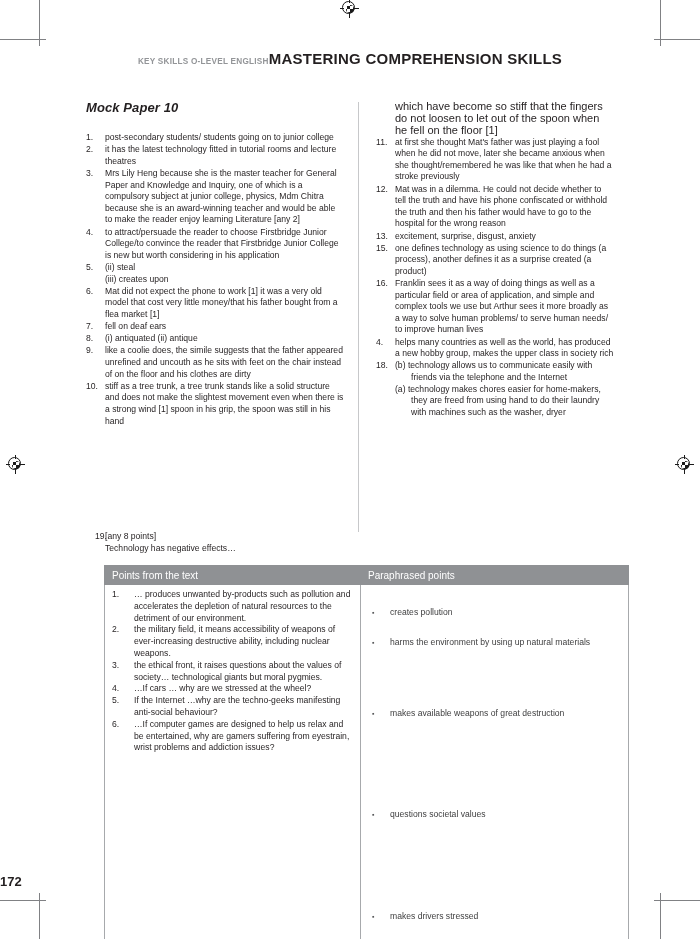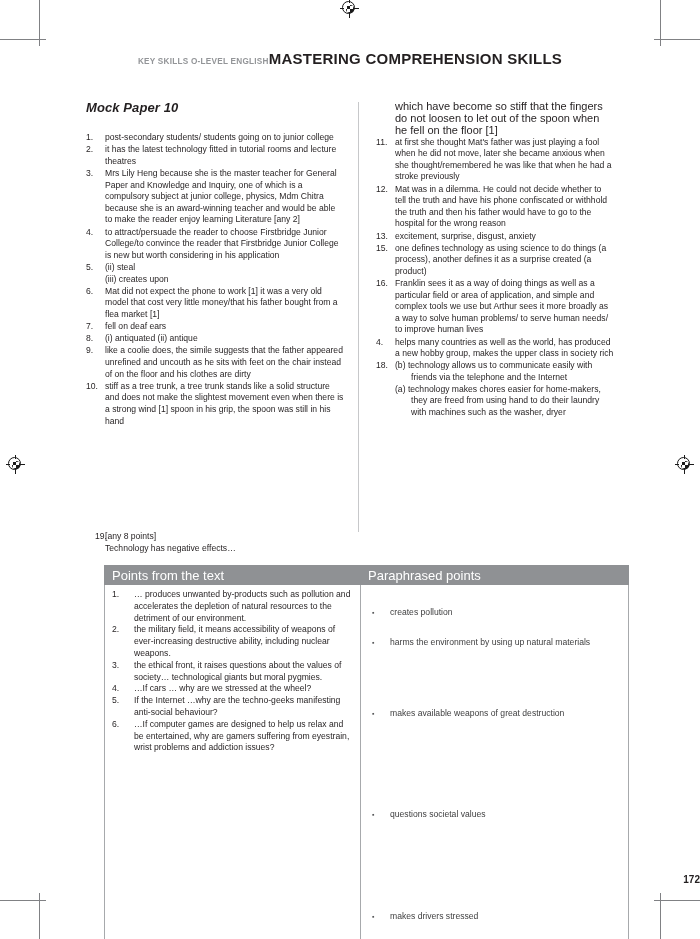--- a/index.html
+++ b/index.html
@@ -188,21 +188,21 @@
     position: absolute;
     left: 104px;
     top: 565px;
     width: 508px;
     border-collapse: collapse;
     table-layout: fixed;
   }
   .points-table th {
     background: #8f9194;
     color: #ffffff;
-    font-size: 13px;
+    font-size: 10px;
     font-weight: normal;
     text-align: left;
     padding: 3.5px 0 3.5px 7px;
     border: 1px solid #8f9194;
     line-height: 11px;
   }
   .points-table td {
     border: 1px solid #a7a9ac;
     vertical-align: top;
     padding: 0;
@@ -261,22 +261,22 @@
     height: 23.6px;
     padding-left: 0;
   }
 
   
   .folio {
     position: absolute;
     left: 0;
     top: 874px;
     width: 700px;
-    text-align: right;
-    font-size: 10px;
+    text-align: left;
+    font-size: 13px;
     font-weight: bold;
     color: #231f20;
   }
 </style>
 </head>
 <body>
 
 <div class="reg-mark reg-top">
   <div class="cross-h"></div>
     <div class="cross-v"></div>

